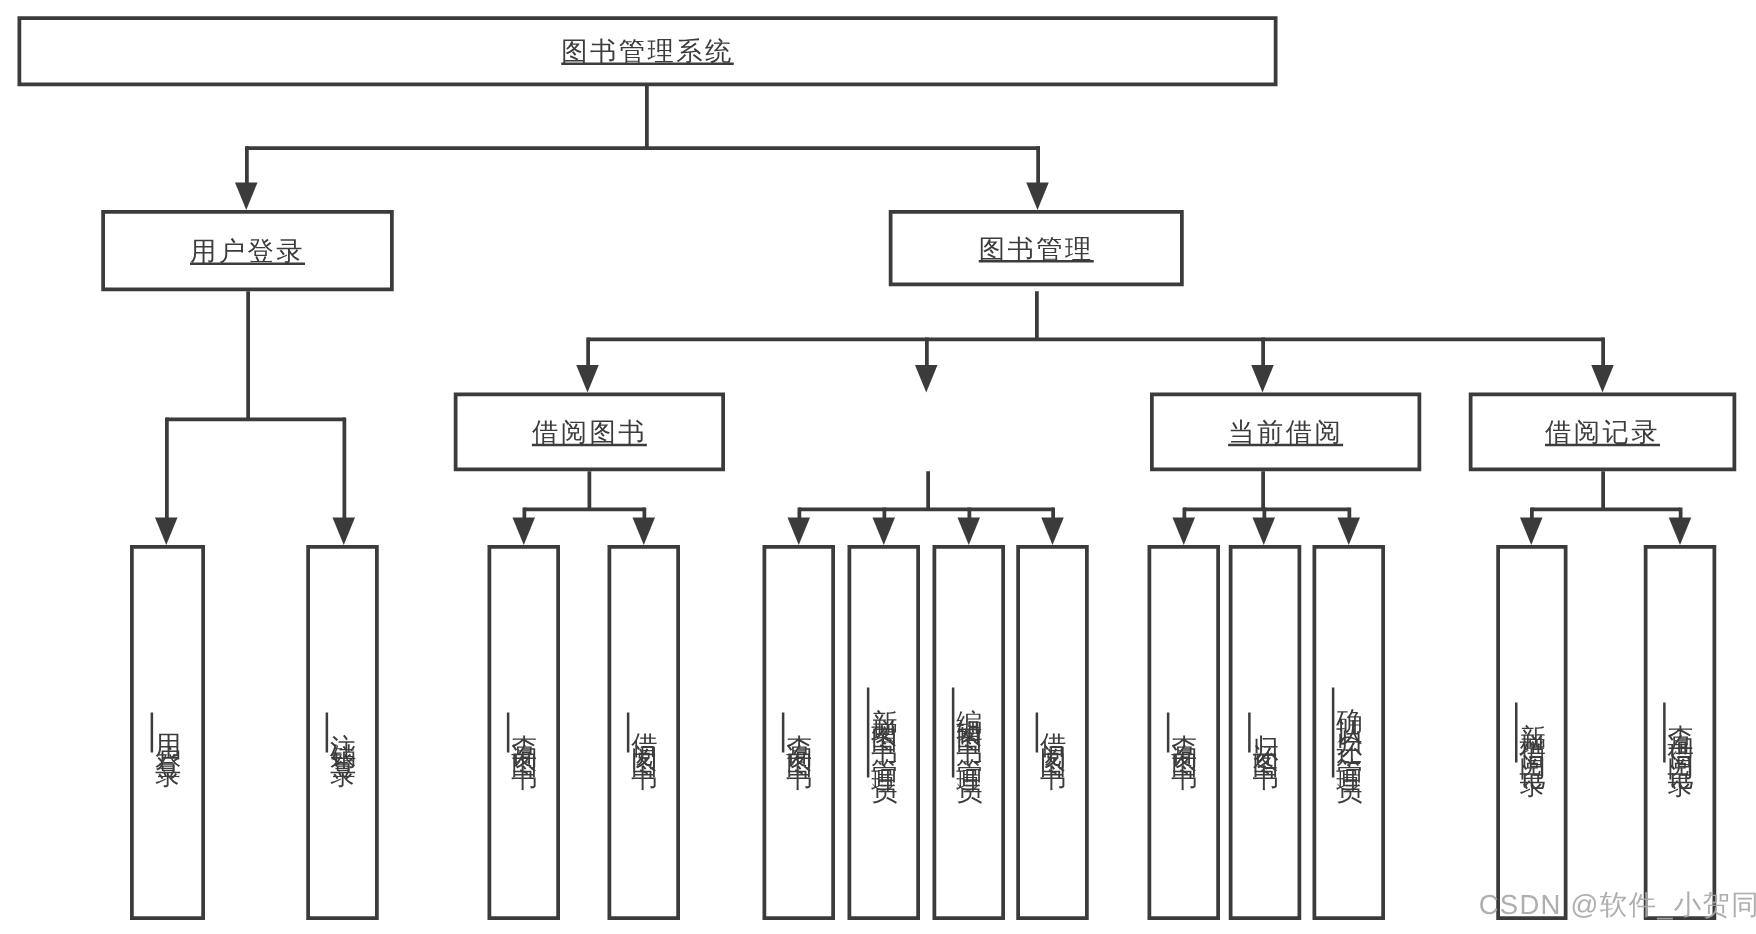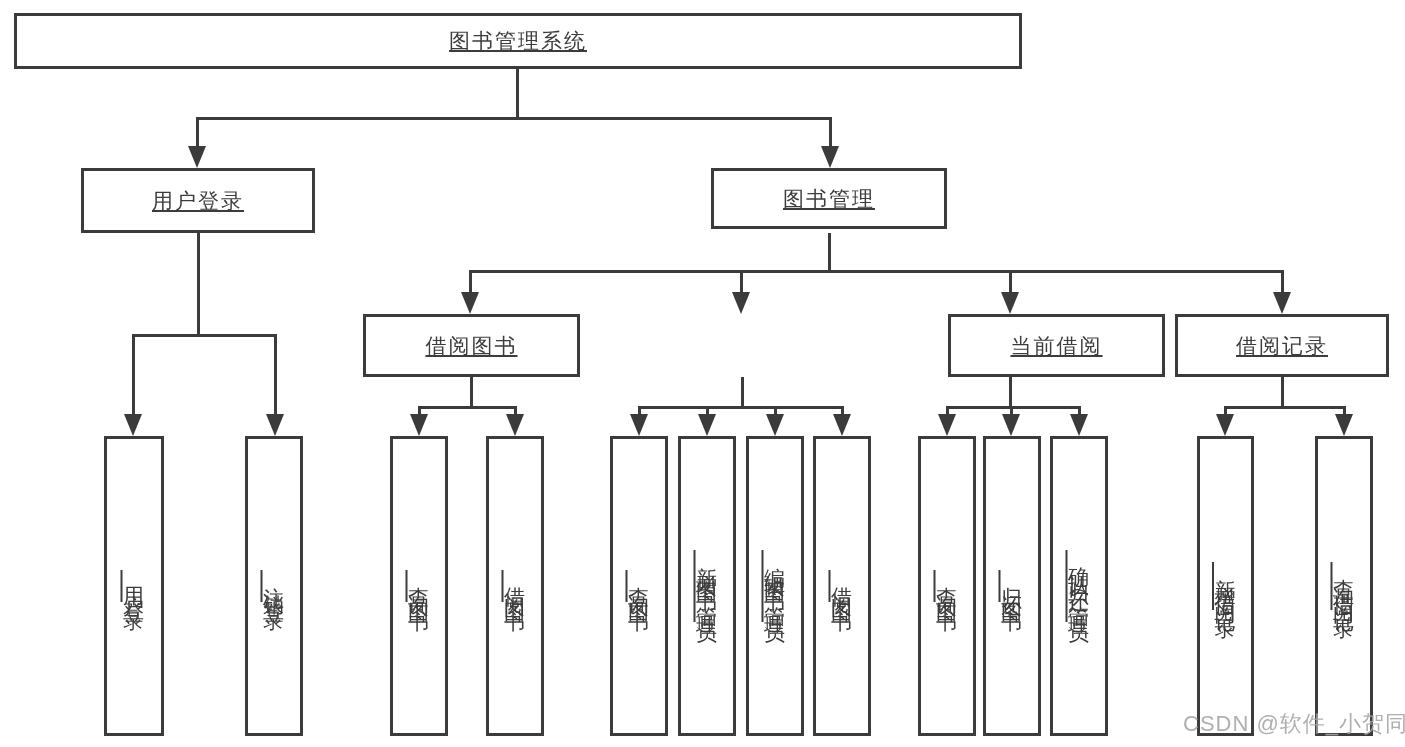--- a/index.html
+++ b/index.html
@@ -35,21 +35,21 @@
 <body>
 
 <div class="canvas">
 
   <div class="node" style="left:14px;top:13px;width:1008px;height:56px;">图书管理系统</div>
 
   <div class="node" style="left:81px;top:168px;width:234px;height:65px;">用户登录</div>
   <div class="node" style="left:711px;top:168px;width:236px;height:61px;">图书管理</div>
 
   <div class="node" style="left:363px;top:314px;width:217px;height:63px;">借阅图书</div>
-  <div class="node" style="left:948px;top:314px;width:217px;height:63px;">当前借阅</div>
+  <div class="node" style="left:920px;top:314px;width:217px;height:63px;">当前借阅</div>
   <div class="node" style="left:1175px;top:314px;width:214px;height:63px;">借阅记录</div>
 
   <div class="node vert" style="left:104px;top:436px;width:60px;height:300px;">用户登录</div>
   <div class="node vert" style="left:245px;top:436px;width:58px;height:300px;">注销登录</div>
 
   <div class="node vert" style="left:390px;top:436px;width:58px;height:300px;">查询图书</div>
   <div class="node vert" style="left:486px;top:436px;width:58px;height:300px;">借阅图书</div>
 
   <div class="node vert" style="left:610px;top:436px;width:58px;height:300px;">查询图书</div>
   <div class="node vert" style="left:678px;top:436px;width:58px;height:300px;">新增图书（管理员）</div>

